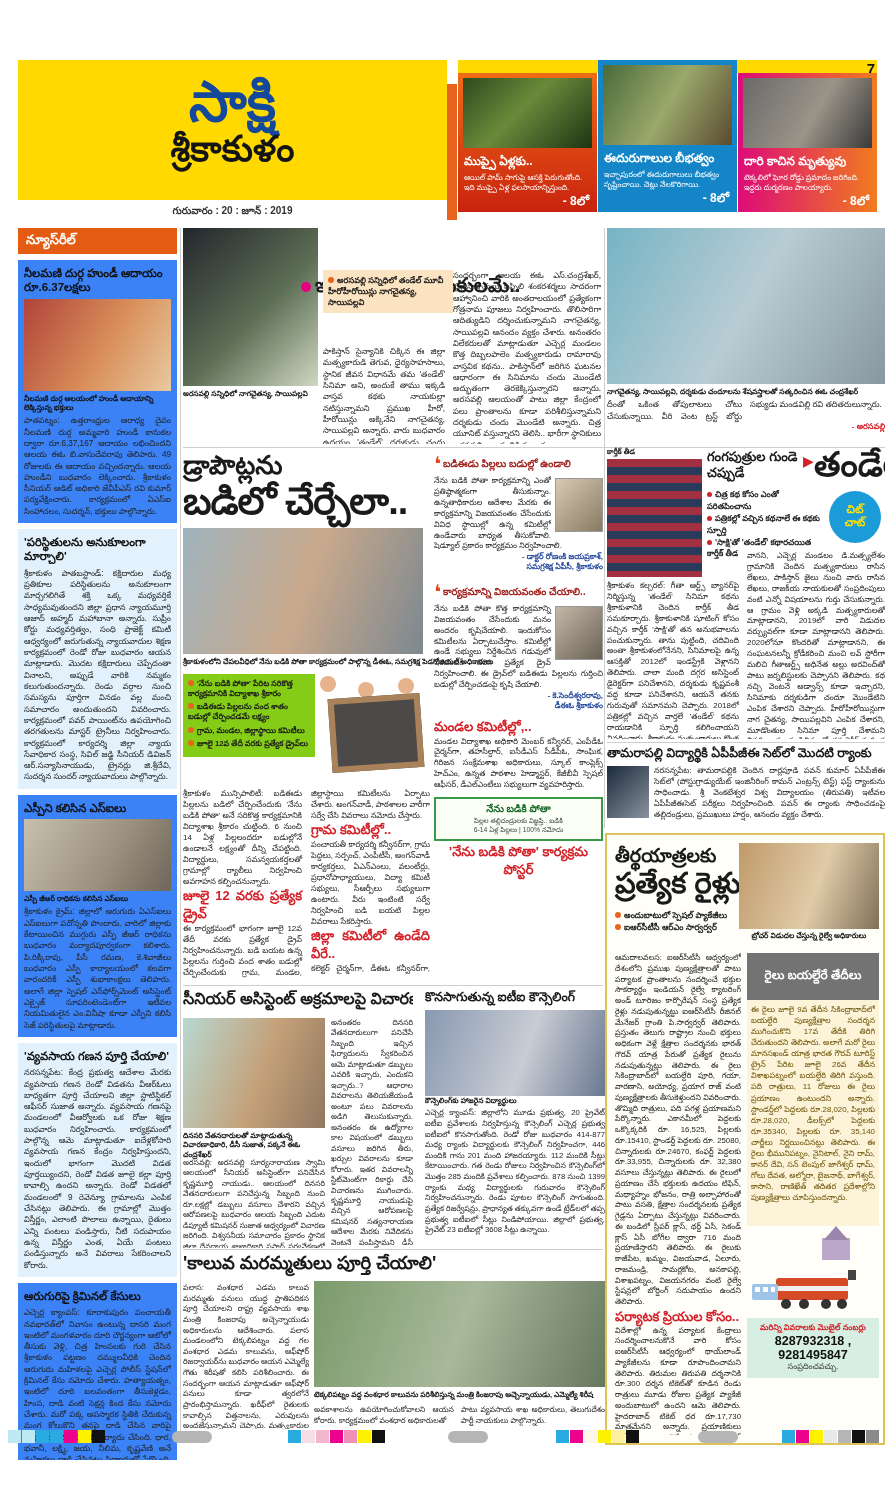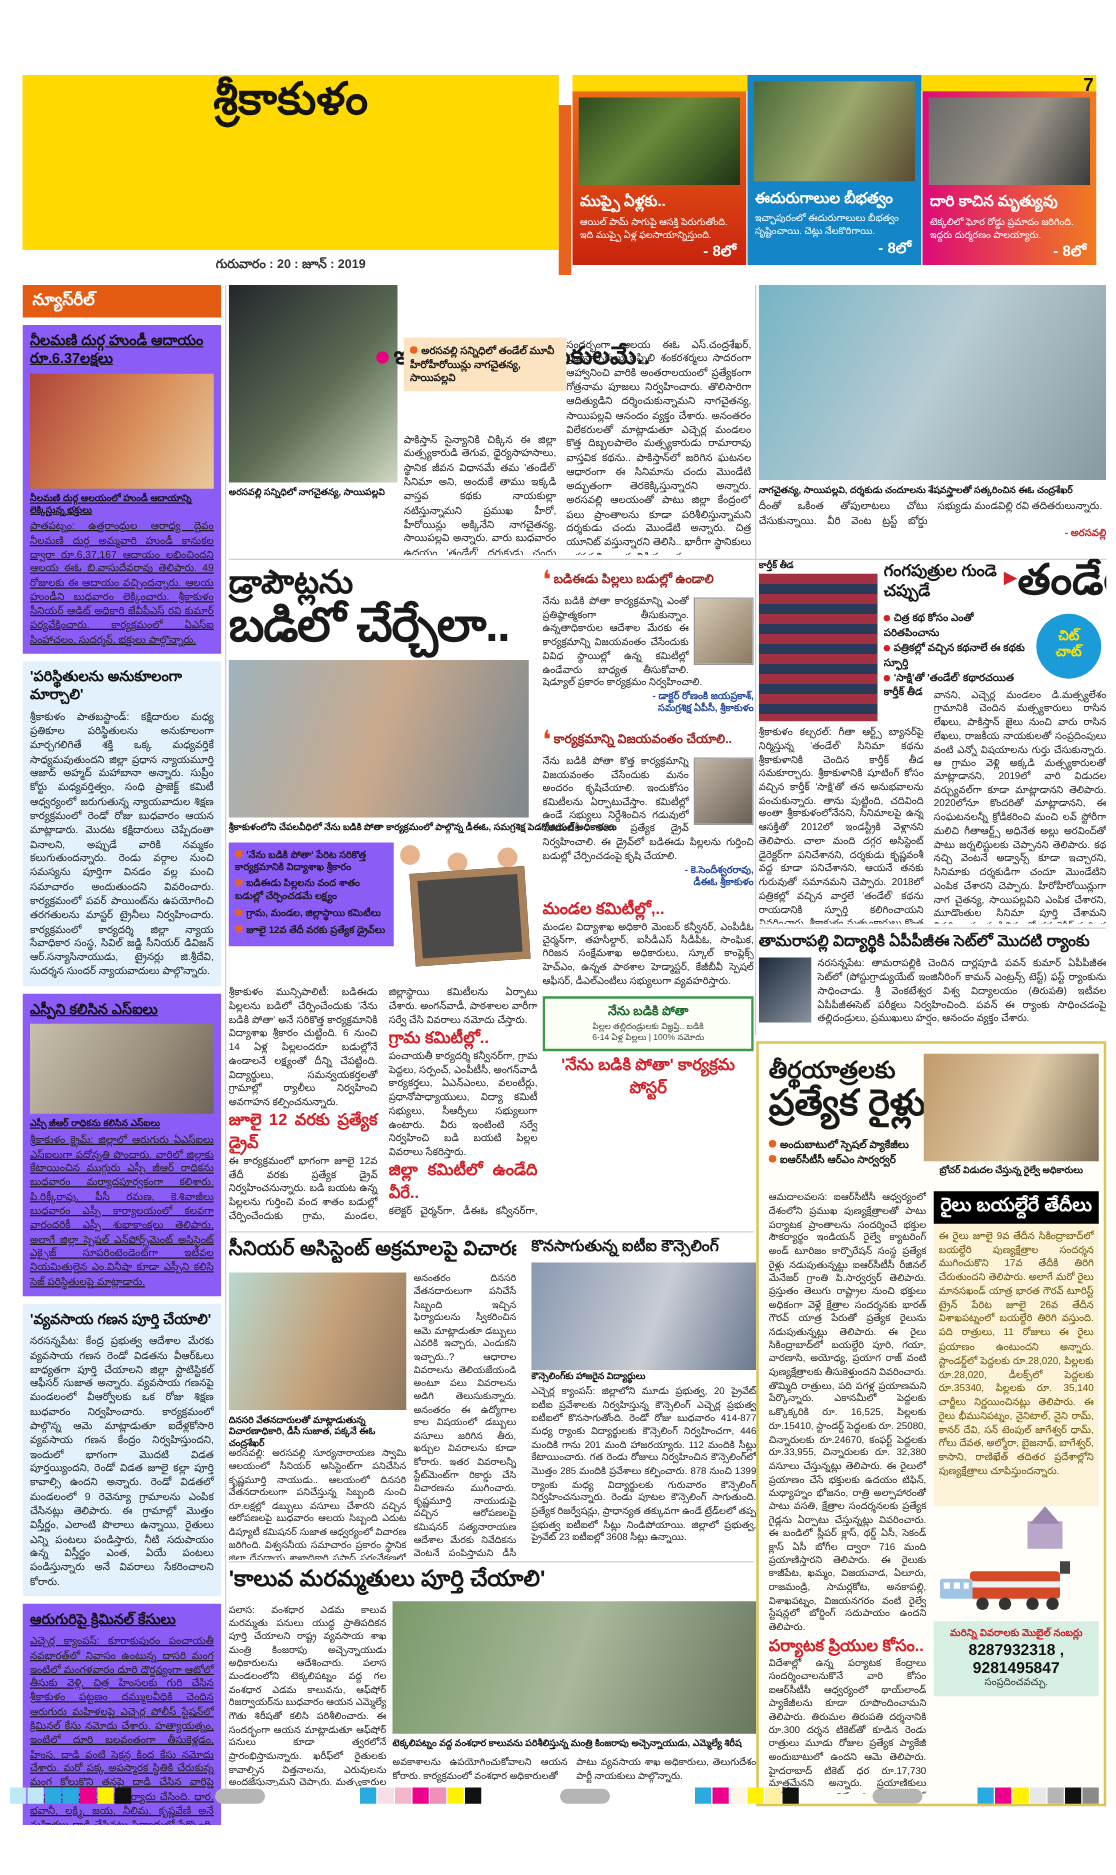--- a/index.html
+++ b/index.html
@@ -26,77 +26,78 @@
   
   .body{font-size:8.2px;line-height:1.38;text-align:justify;color:#222;}
   .cap{font-size:7.4px;font-weight:bold;line-height:1.25;color:#111;}
   .redsub{color:#d42027;font-weight:bold;font-size:13px;}
   .vrule{width:1px;background:#cfcfcf;}
   .hrule{height:1px;background:#cfcfcf;}
   
   .leftcol{left:18px;top:228px;width:159px;height:1232px;overflow:hidden;}
   .nrhead{background:#e45b12;color:#fff;font-weight:bold;font-size:13px;padding:4px 8px;margin-bottom:6px;}
   .lart{padding:6px;margin-bottom:6px;}
-  .lart.pink{background:#8b5cf6;text-decoration:underline;}
+  .lart.pink{background:#3b82f6;}
   .lart.blue{background:#e2f1fb;}
   .ltitle{font-size:11.5px;font-weight:bold;line-height:1.25;margin-bottom:4px;color:#111;}
   .lphoto{height:92px;margin-bottom:3px;}
   
   .ph{background:#c9c2b6;}
   
   .film{left:183px;top:228px;width:420px;height:217px;overflow:hidden;}
   .fhead{font-size:20px;font-weight:bold;margin-top:42px;}
   .pinkdot{display:inline-block;width:10px;height:10px;border-radius:50%;background:#e6007e;margin-right:4px;}
   .subbox{background:#fce3c2;padding:5px;font-size:8.2px;font-weight:bold;line-height:1.35;}
   .odot{display:inline-block;width:6px;height:6px;border-radius:50%;background:#e8641e;margin-right:3px;}
   .credit{color:#d42027;font-weight:bold;font-size:8px;text-align:right;}
   
   .dh1{font-size:26px;font-weight:bold;line-height:1;}
   .dh2{font-size:38px;font-weight:bold;line-height:1;letter-spacing:-1px;}
-  .bulbox{background:#8b5cf6;padding:5px;font-size:7.8px;font-weight:bold;line-height:1.3;}
+  .bulbox{background:#84cc16;padding:5px;font-size:7.8px;font-weight:bold;line-height:1.3;}
   .bulbox div{margin-bottom:3px;}
   .board{position:absolute;left:18px;top:28px;width:80px;height:62px;background:#4c4a48;border:6px solid #a9815a;transform:rotate(-4deg);}
   .kidhead{position:absolute;width:16px;height:16px;border-radius:50%;background:#e7b38c;}
   
   .qbox{margin-bottom:8px;}
   .qtitle{color:#a3241f;font-weight:bold;font-size:10px;line-height:1.2;}
   .qmark{color:#e8441c;font-size:20px;font-weight:bold;vertical-align:-4px;margin-right:2px;}
   .qphoto{float:right;width:46px;height:52px;margin:2px 0 2px 4px;border:1px solid #999;}
   .qby{color:#24489e;font-weight:bold;font-size:7.8px;text-align:right;line-height:1.25;}
   
   .cc-big{font-size:34px;font-weight:bold;line-height:1;}
   .badge{position:absolute;width:52px;height:52px;border-radius:50%;background:#1b9cd8;color:#ffe200;
          font-weight:bold;font-size:11px;text-align:center;line-height:1.2;padding-top:12px;box-sizing:border-box;}
   .ccbul{font-size:8.2px;font-weight:bold;line-height:1.45;}
   .reddot{display:inline-block;width:5px;height:5px;border-radius:50%;background:#d42027;margin-right:3px;}
   
   .trains{left:605px;top:833px;width:280px;height:612px;border:2px solid #ddc45a;background:#fffef8;box-sizing:border-box;}
   .th1{font-size:19px;font-weight:bold;}
   .th2{font-size:29px;font-weight:bold;}
   .datesbox{background:#fdf3d8;}
-  .dateshead{background:#000000;color:#fff;font-weight:bold;font-size:15px;text-align:center;padding:3px;}
+  .dateshead{background:#737373;color:#fff;font-weight:bold;font-size:12px;text-align:center;padding:15px;}
   .datesbody{padding:4px;font-size:7.9px;line-height:1.4;color:#6b5205;text-align:justify;}
   .contact{background:#d7efe3;text-align:center;padding:5px 3px;}
   .c1{color:#d42027;font-weight:bold;font-size:8px;}
   .cn{font-size:12.5px;font-weight:bold;color:#111;}
   .c2{font-size:8px;color:#333;}
   
   .poster{border:2px solid #3a9a4a;background:#fbfff6;padding:4px;text-align:center;}
   .postertitle{color:#1a6a2a;font-weight:bold;font-size:10px;}
   .posterline{font-size:6.8px;color:#444;}
   
   .sq{display:inline-block;width:13px;height:13px;margin-right:1px;vertical-align:top;}
   .pill{position:absolute;width:40px;height:12px;border-radius:7px;background:#b5b5b5;top:1px;}
 </style>
 </head>
 <body>
 
 <div class="page">
 
   <div class="abs mast">
+    <div class="brand">సాక్షి</div>
     <div class="edition">శ్రీకాకుళం</div>
   </div>
   <div class="abs dateline">గురువారం : 20 : జూన్ : 2019</div>
   <div class="abs maststrip"></div>
 
   <div class="abs promobar"></div>
   <div class="abs pageno">7</div>
 
   <div class="abs promo p1">
     <div class="pimg" style="background:linear-gradient(135deg,#2e4a1e,#6a8a3a 45%,#1d3314);"></div>

